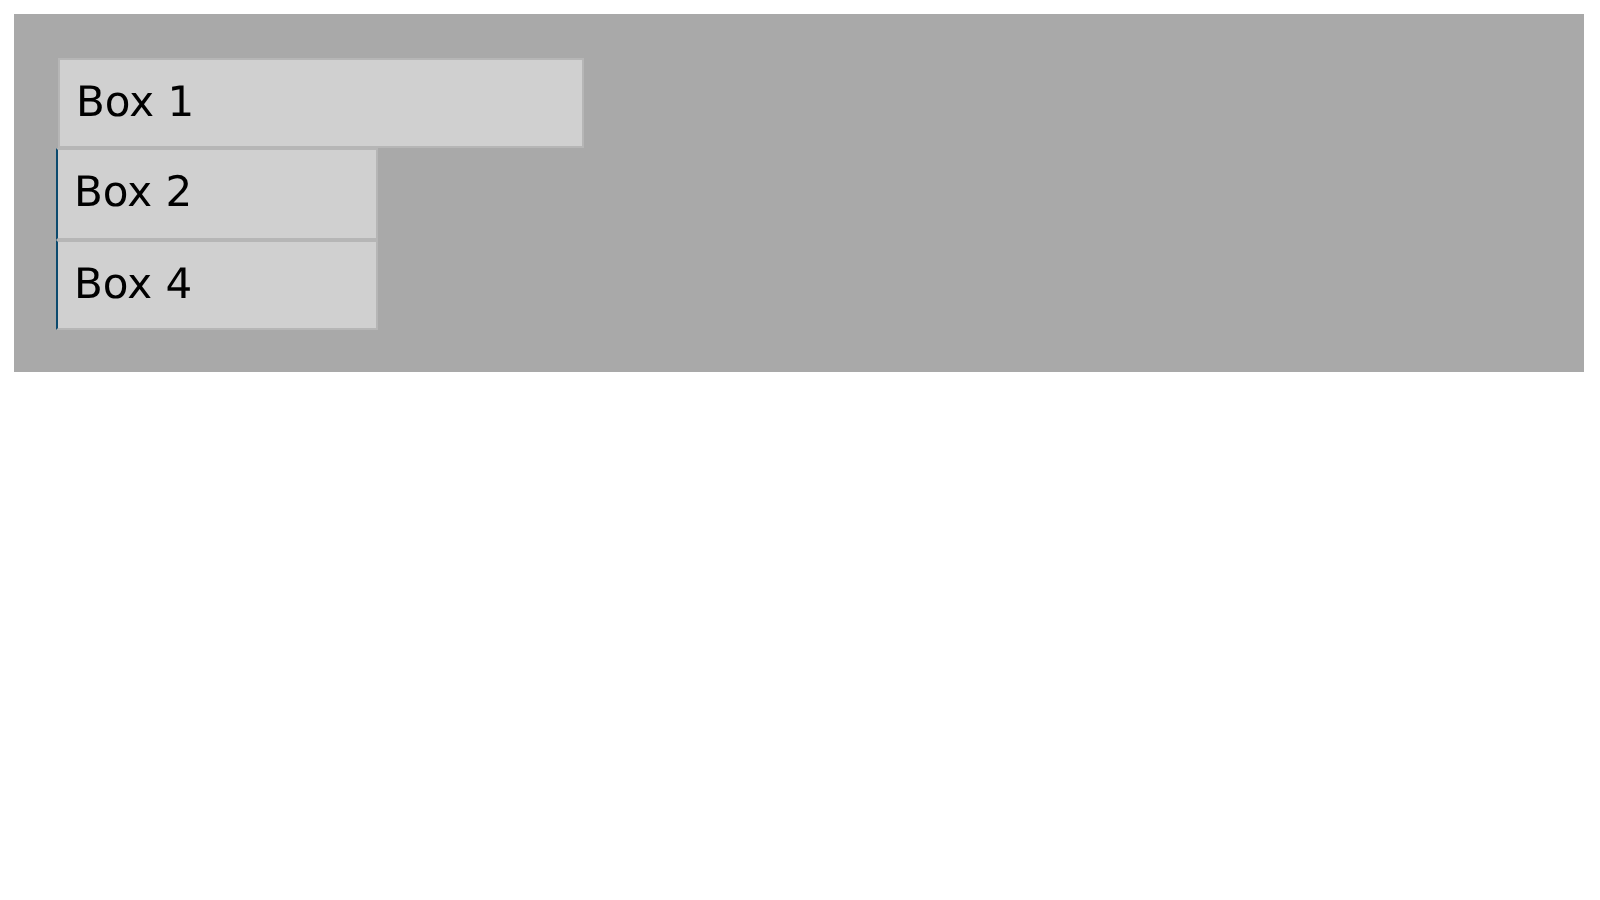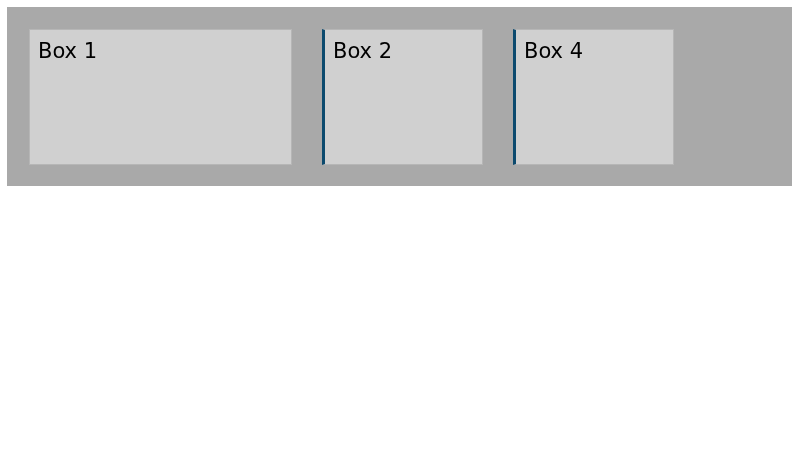--- a/index.html
+++ b/index.html
@@ -26,37 +26,36 @@
     box-sizing: border-box;
     display: flex;
     flex-direction: row;
     align-items: flex-start;
     padding: 22px;
   }
 
   
   .box-row {
     display: flex;
-    flex-direction: row;
+    flex-direction: column;
     align-items: flex-start;
     height: 136px;
-    gap: 31px;
   }
 
   
   .flex-box {
     background: #d0d0d0;
     border: 1px solid #b6b6b6;
     box-sizing: border-box;
     height: 136px;
     padding: 8px 0 0 8px;
     overflow: hidden;
   }
   .flex-box + .flex-box {
-    border-left: 3px solid #0c4a6e;
+    border-left: 1px solid #0c4a6e;
     margin-left: -1px;
   }
 
   .box-1 { width: 263px; }
   .box-2 { width: 161px; }
   .box-3 { width: 161px; }
 
   .box-label {
     display: block;
     font-family: "DejaVu Sans", sans-serif;

